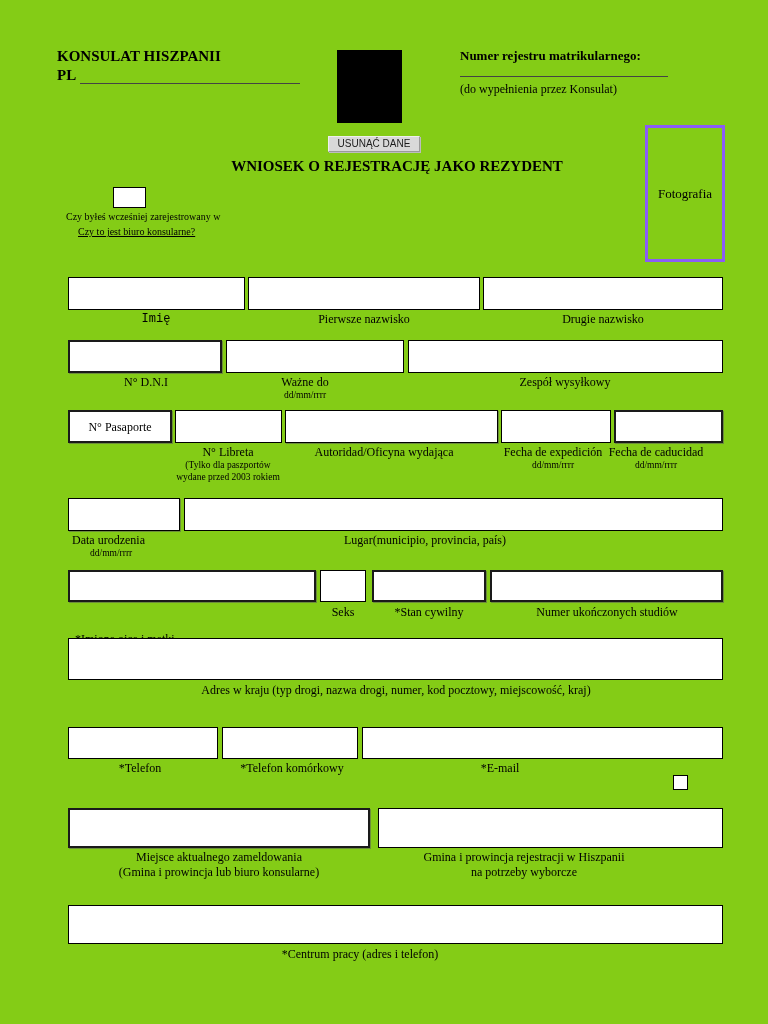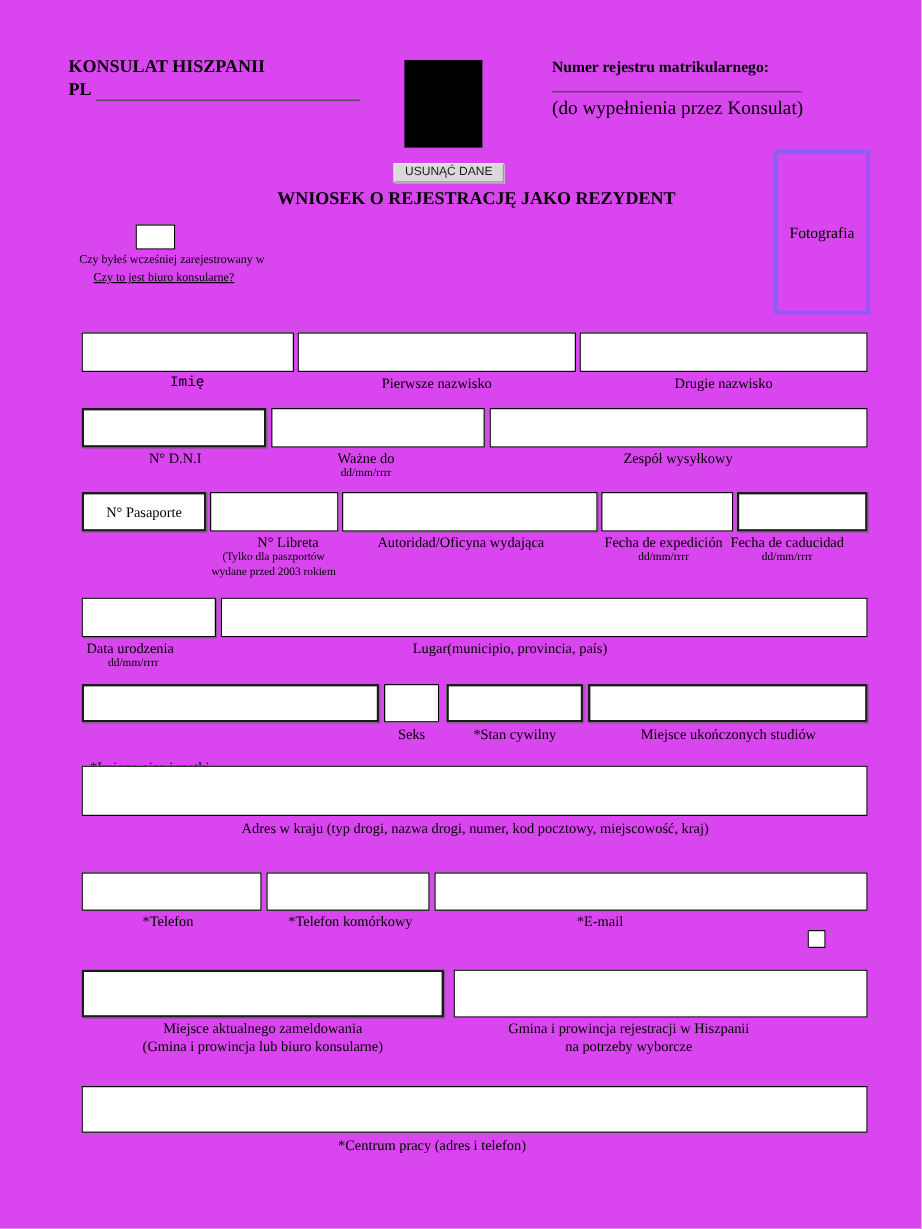--- a/index.html
+++ b/index.html
@@ -2,21 +2,21 @@
 <html><head>
 <meta charset="utf-8">
 <style>
   * { margin: 0; padding: 0; box-sizing: border-box; }
   html, body { background: #fff; }
   body { font-family: "Liberation Serif", serif; color: #000; }
   .page {
     position: relative;
     width: 768px;
     height: 1024px;
-    background: #d946ef;
+    background: #84cc16;
     overflow: hidden;
   }
   .abs { position: absolute; }
   .b { font-weight: bold; }
   .ctr { text-align: center; padding-left: 48px; }
   .field {
     position: absolute;
     background: #fff;
     border: 1px solid #000;
   }
@@ -81,21 +81,21 @@
 <div class="page">
 
   <div class="abs b" style="left:57px; top:48px; font-size:15px;">KONSULAT HISZPANII</div>
   <div class="abs b" style="left:57px; top:67px; font-size:15px;">PL</div>
   <div class="hline" style="left:80px; top:68px; width:220px; height:16px;"></div>
 
   <div class="blackbox"></div>
 
   <div class="abs b" style="left:460px; top:48px; font-size:13px;">Numer rejestru matrikularnego:</div>
   <div class="hline" style="left:460px; top:62px; width:208px; height:15px;"></div>
-  <div class="abs" style="left:460px; top:82px; font-size:16px;">(do wypełnienia przez Konsulat)</div>
+  <div class="abs" style="left:460px; top:82px; font-size:12px;">(do wypełnienia przez Konsulat)</div>
 
   <button class="clear-btn">USUNĄĆ DANE</button>
 
   <div class="photo-box">
     <span>Fotografia</span>
   </div>
 
   <div class="abs b ctr" style="left:0; top:158px; width:746px; font-size:15px;">WNIOSEK O REJESTRACJĘ JAKO REZYDENT</div>
 
   <div class="checkbox" style="left:113px; top:187px; width:33px; height:21px;"></div>
@@ -116,21 +116,21 @@
   <div class="lbl" style="left:305px; top:376px;">Ważne do</div>
   <div class="lbl sub" style="left:305px; top:390px;">dd/mm/rrrr</div>
   <div class="lbl" style="left:565px; top:376px;">Zespół wysyłkowy</div>
 
   <div class="field thick" style="left:68px; top:410px; width:104px; height:33px;"></div>
   <div class="field" style="left:175px; top:410px; width:107px; height:33px;"></div>
   <div class="field shadow" style="left:285px; top:410px; width:213px; height:33px;"></div>
   <div class="field" style="left:501px; top:410px; width:110px; height:33px;"></div>
   <div class="field thick" style="left:614px; top:410px; width:109px; height:33px;"></div>
   <div class="lbl" style="left:120px; top:421px;">N° Pasaporte</div>
-  <div class="lbl" style="left:228px; top:446px;margin-left:12px;">N° Libreta</div>
+  <div class="lbl" style="left:228px; top:446px;">N° Libreta</div>
   <div class="lbl sub" style="left:228px; top:460px;">(Tylko dla paszportów</div>
   <div class="lbl sub" style="left:228px; top:472px;">wydane przed 2003 rokiem</div>
   <div class="lbl" style="left:384px; top:446px;">Autoridad/Oficyna wydająca</div>
   <div class="lbl" style="left:553px; top:446px;">Fecha de expedición</div>
   <div class="lbl sub" style="left:553px; top:460px;">dd/mm/rrrr</div>
   <div class="lbl" style="left:656px; top:446px;">Fecha de caducidad</div>
   <div class="lbl sub" style="left:656px; top:460px;">dd/mm/rrrr</div>
 
   <div class="field shadow" style="left:68px; top:498px; width:112px; height:33px;"></div>
   <div class="field" style="left:184px; top:498px; width:539px; height:33px;"></div>
@@ -138,21 +138,21 @@
   <div class="lbl left sub" style="left:90px; top:548px;">dd/mm/rrrr</div>
   <div class="lbl" style="left:425px; top:534px;">Lugar(municipio, provincia, país)</div>
 
   <div class="field thick" style="left:68px; top:570px; width:248px; height:32px;"></div>
   <div class="field" style="left:320px; top:570px; width:46px; height:32px;"></div>
   <div class="field thick" style="left:372px; top:570px; width:114px; height:32px;"></div>
   <div class="field thick" style="left:490px; top:570px; width:233px; height:32px;"></div>
   <div class="lbl left" style="left:75px; top:633px;">*Imiona ojca i matki</div>
   <div class="lbl" style="left:343px; top:606px;">Seks</div>
   <div class="lbl" style="left:429px; top:606px;">*Stan cywilny</div>
-  <div class="lbl" style="left:607px; top:606px;">Miejsce ukończonych studiów</div>
+  <div class="lbl" style="left:607px; top:606px;">Numer ukończonych studiów</div>
 
   <div class="field" style="left:68px; top:638px; width:655px; height:42px;"></div>
   <div class="lbl" style="left:396px; top:684px;">Adres w kraju (typ drogi, nazwa drogi, numer, kod pocztowy, miejscowość, kraj)</div>
 
   <div class="field" style="left:68px; top:727px; width:150px; height:32px;"></div>
   <div class="field" style="left:222px; top:727px; width:136px; height:32px;"></div>
   <div class="field" style="left:362px; top:727px; width:361px; height:32px;"></div>
   <div class="lbl" style="left:140px; top:762px;">*Telefon</div>
   <div class="lbl" style="left:292px; top:762px;">*Telefon komórkowy</div>
   <div class="lbl" style="left:500px; top:762px;">*E-mail</div>

